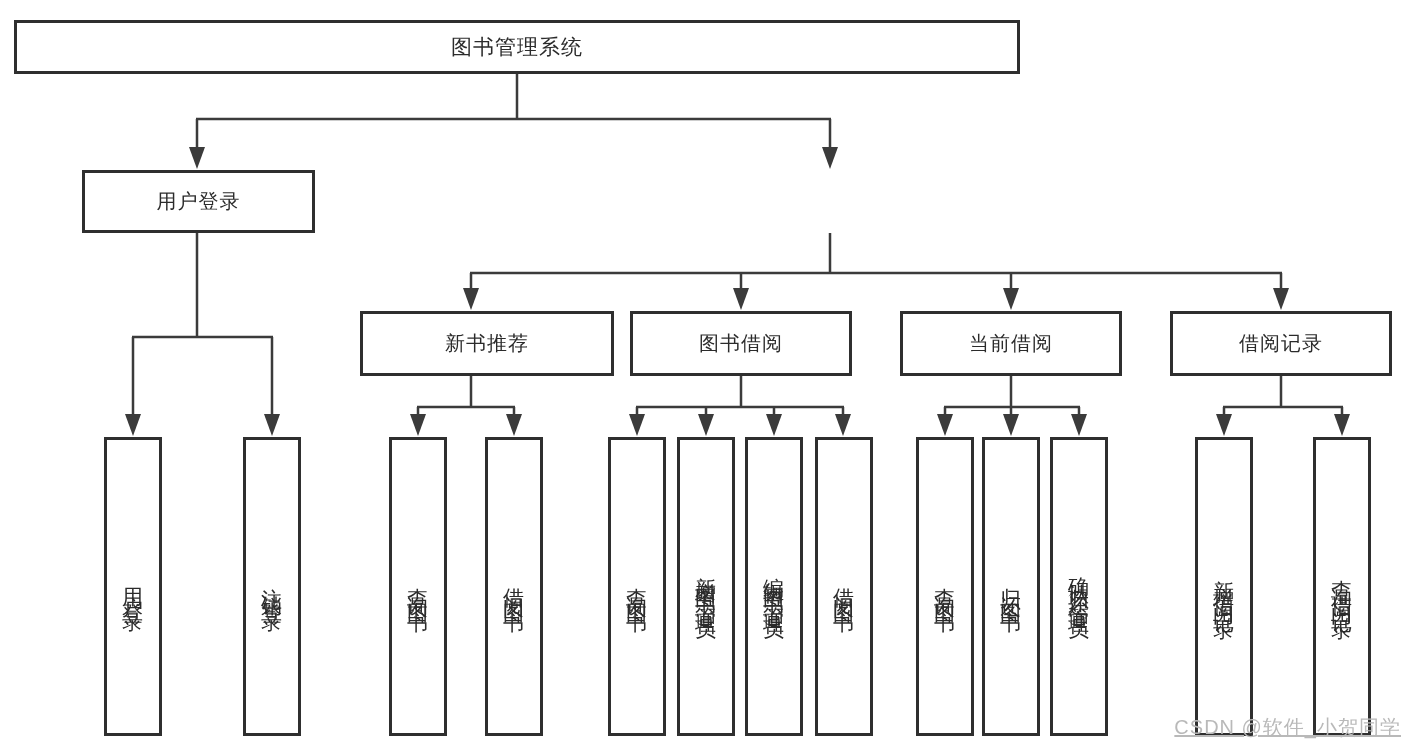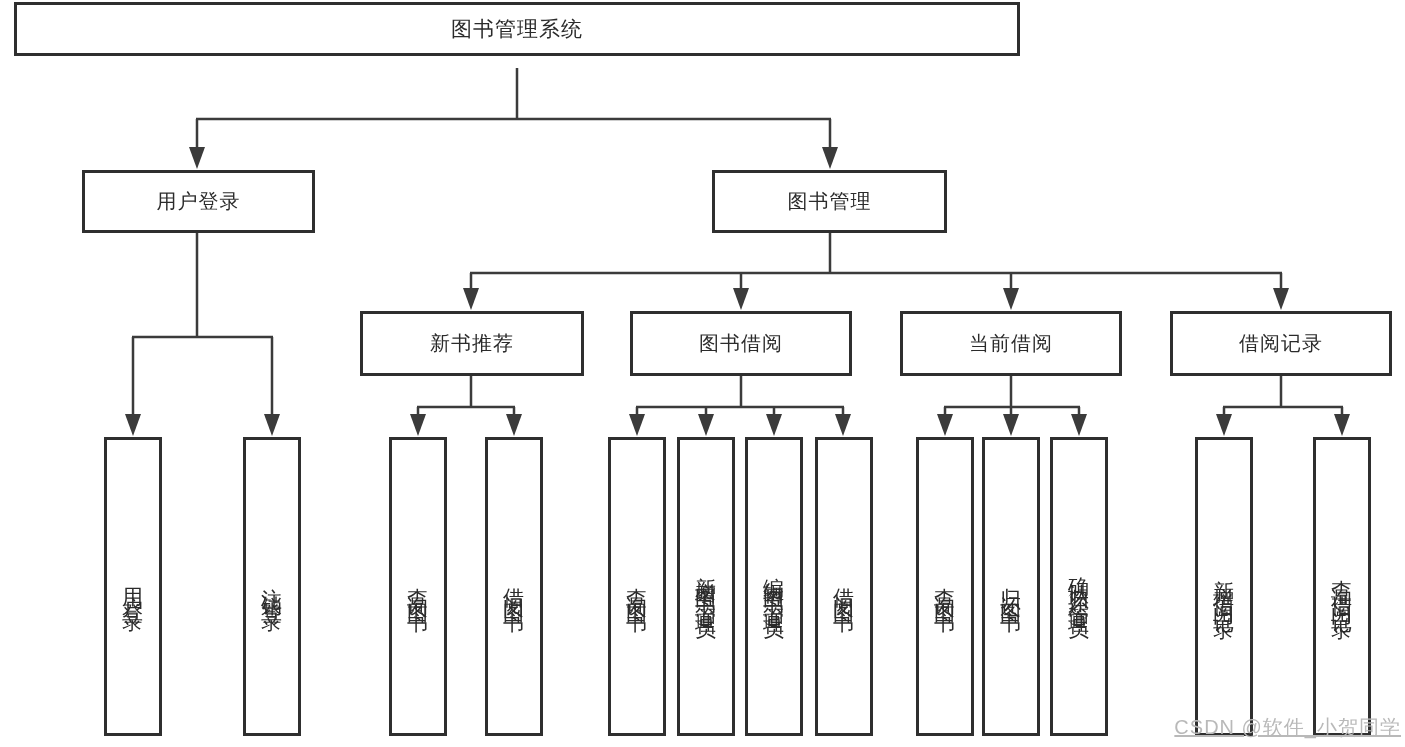--- a/index.html
+++ b/index.html
@@ -102,32 +102,29 @@
       <polygon points="766,414 782,414 774,436"></polygon>
       <polygon points="835,414 851,414 843,436"></polygon>
       <polygon points="937,414 953,414 945,436"></polygon>
       <polygon points="1003,414 1019,414 1011,436"></polygon>
       <polygon points="1071,414 1087,414 1079,436"></polygon>
       <polygon points="1216,414 1232,414 1224,436"></polygon>
       <polygon points="1334,414 1350,414 1342,436"></polygon>
     </g>
   </svg>
 
-  <div class="hbox root" style="left:14px; top:2px; width:1006px; height:54px;">
+  <div class="hbox root" style="left:14px; top:20px; width:1006px; height:54px;">
     <span>图书管理系统</span>
   </div>
 
   <div class="hbox" style="left:82px; top:170px; width:233px; height:63px;">
     <span>用户登录</span>
   </div>
-  <div class="hbox" style="left:712px; top:170px; width:235px; height:63px;">
-    <span>图书管理</span>
-  </div>
 
-  <div class="hbox" style="left:360px; top:311px; width:224px; height:65px;">
+  <div class="hbox" style="left:360px; top:311px; width:254px; height:65px;">
     <span>新书推荐</span>
   </div>
   <div class="hbox" style="left:630px; top:311px; width:222px; height:65px;">
     <span>图书借阅</span>
   </div>
   <div class="hbox" style="left:900px; top:311px; width:222px; height:65px;">
     <span>当前借阅</span>
   </div>
   <div class="hbox" style="left:1170px; top:311px; width:222px; height:65px;">
     <span>借阅记录</span>

